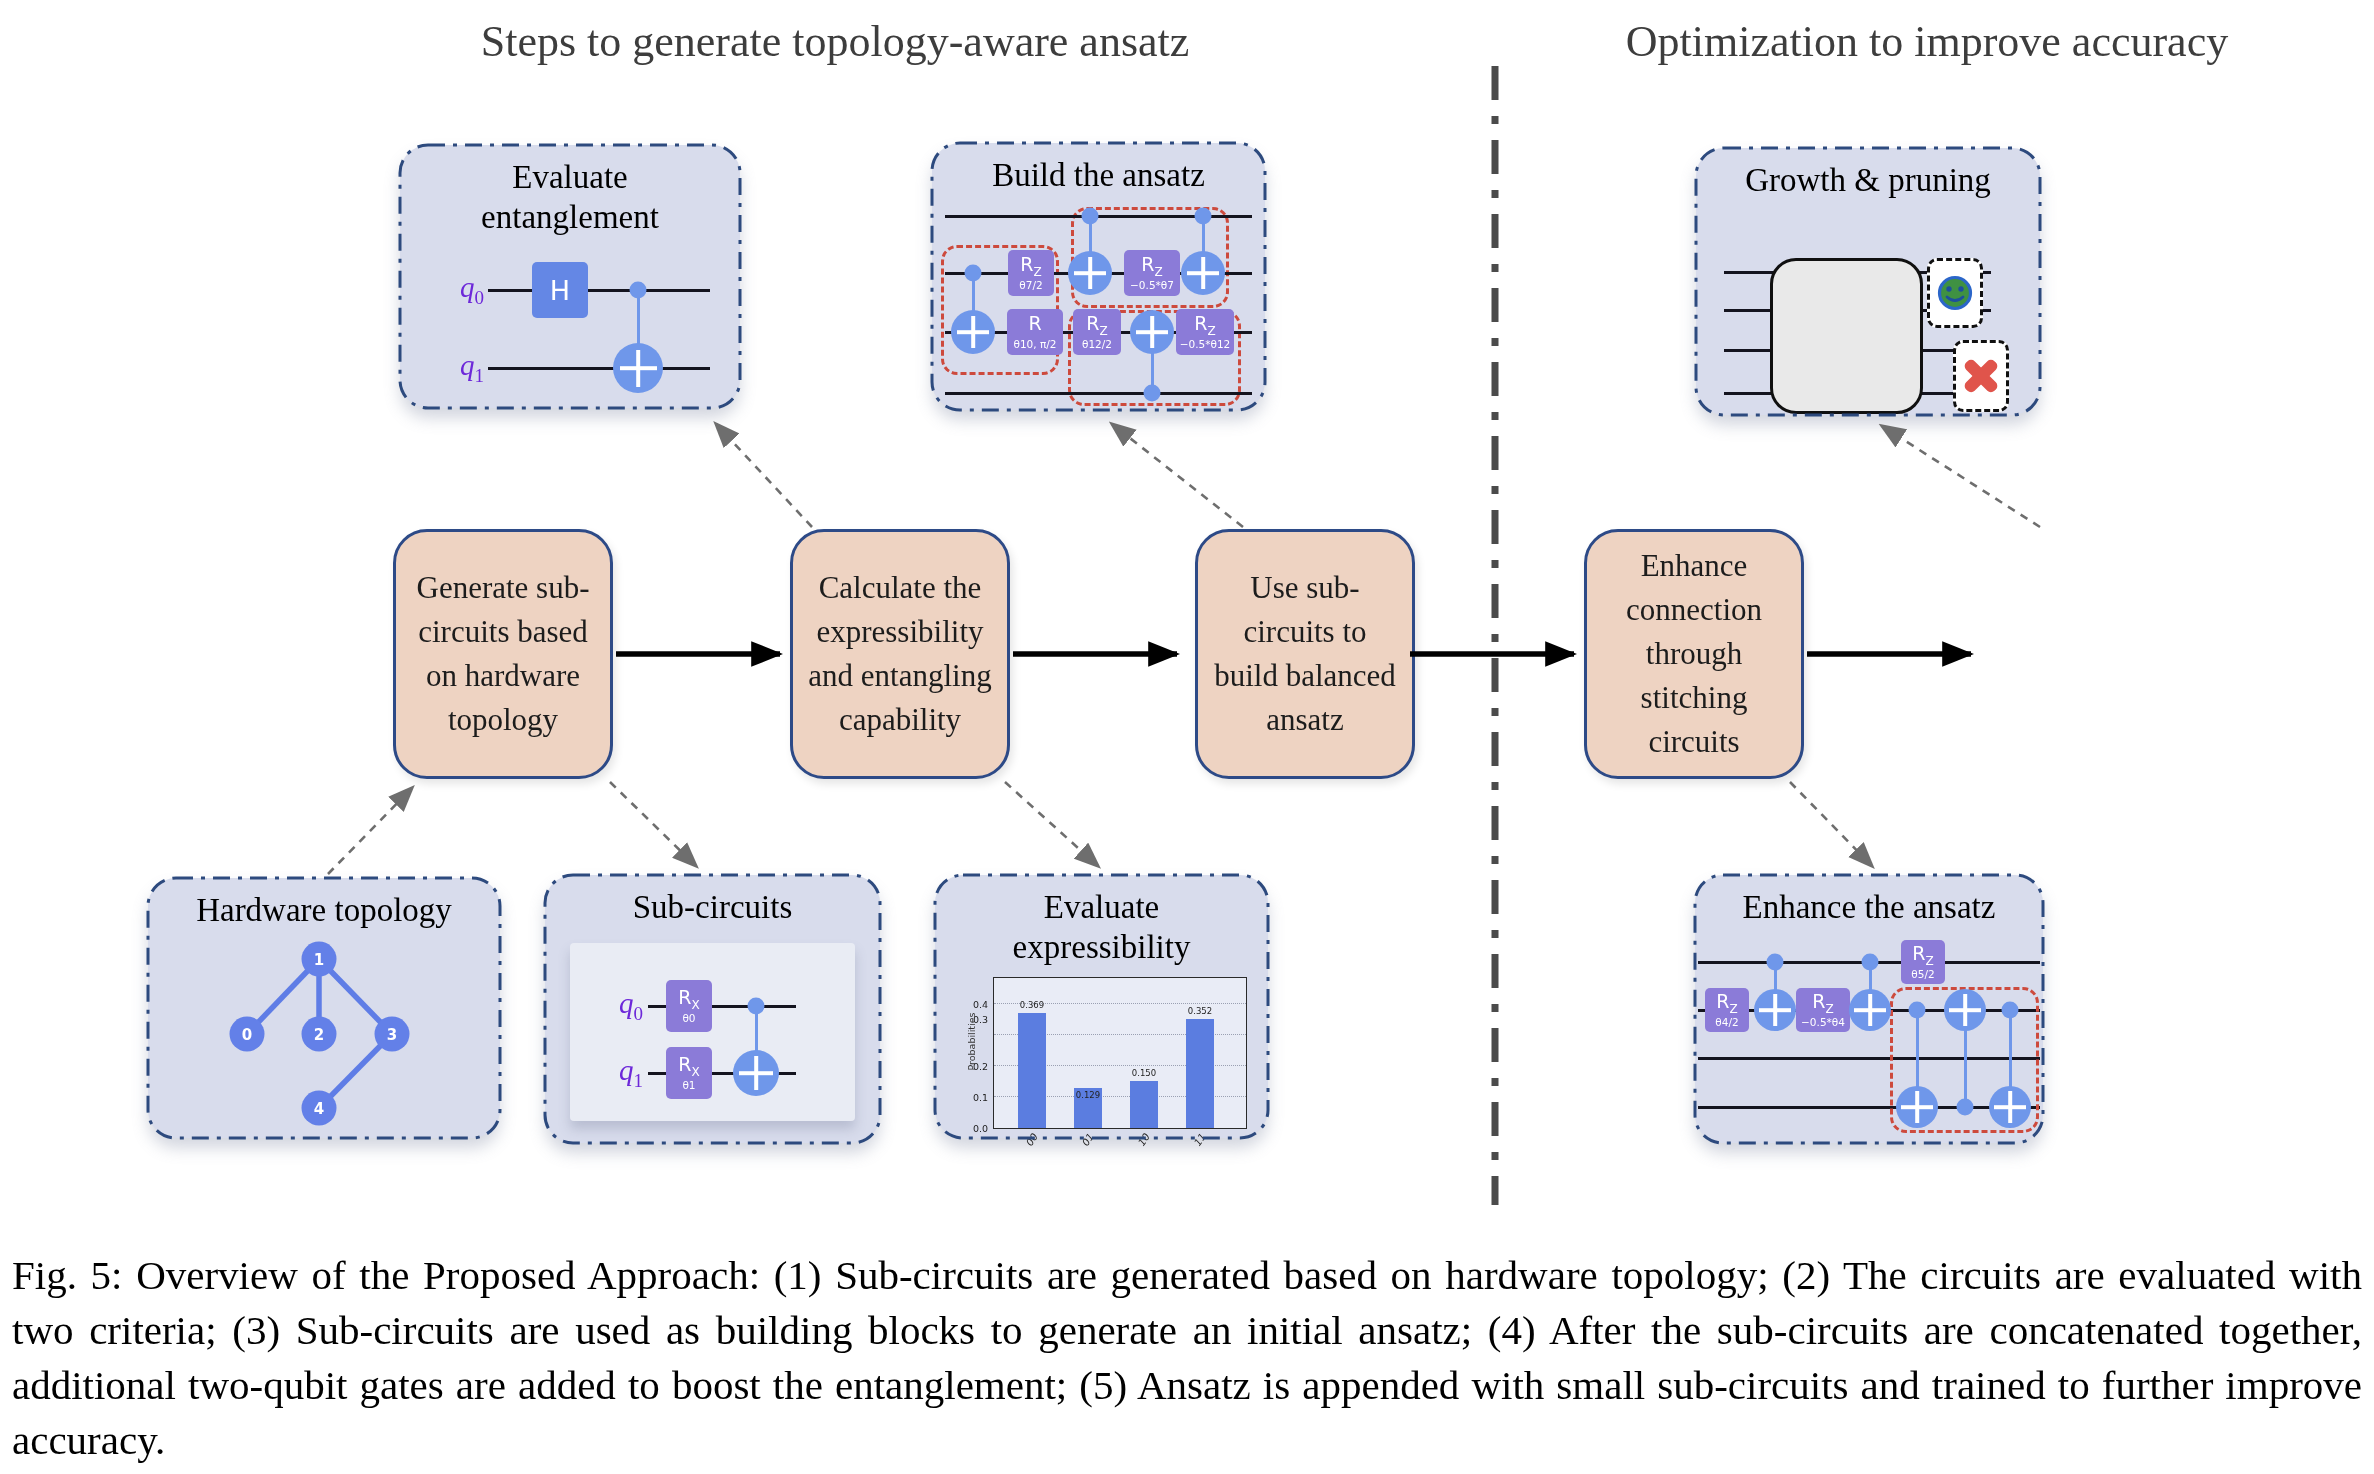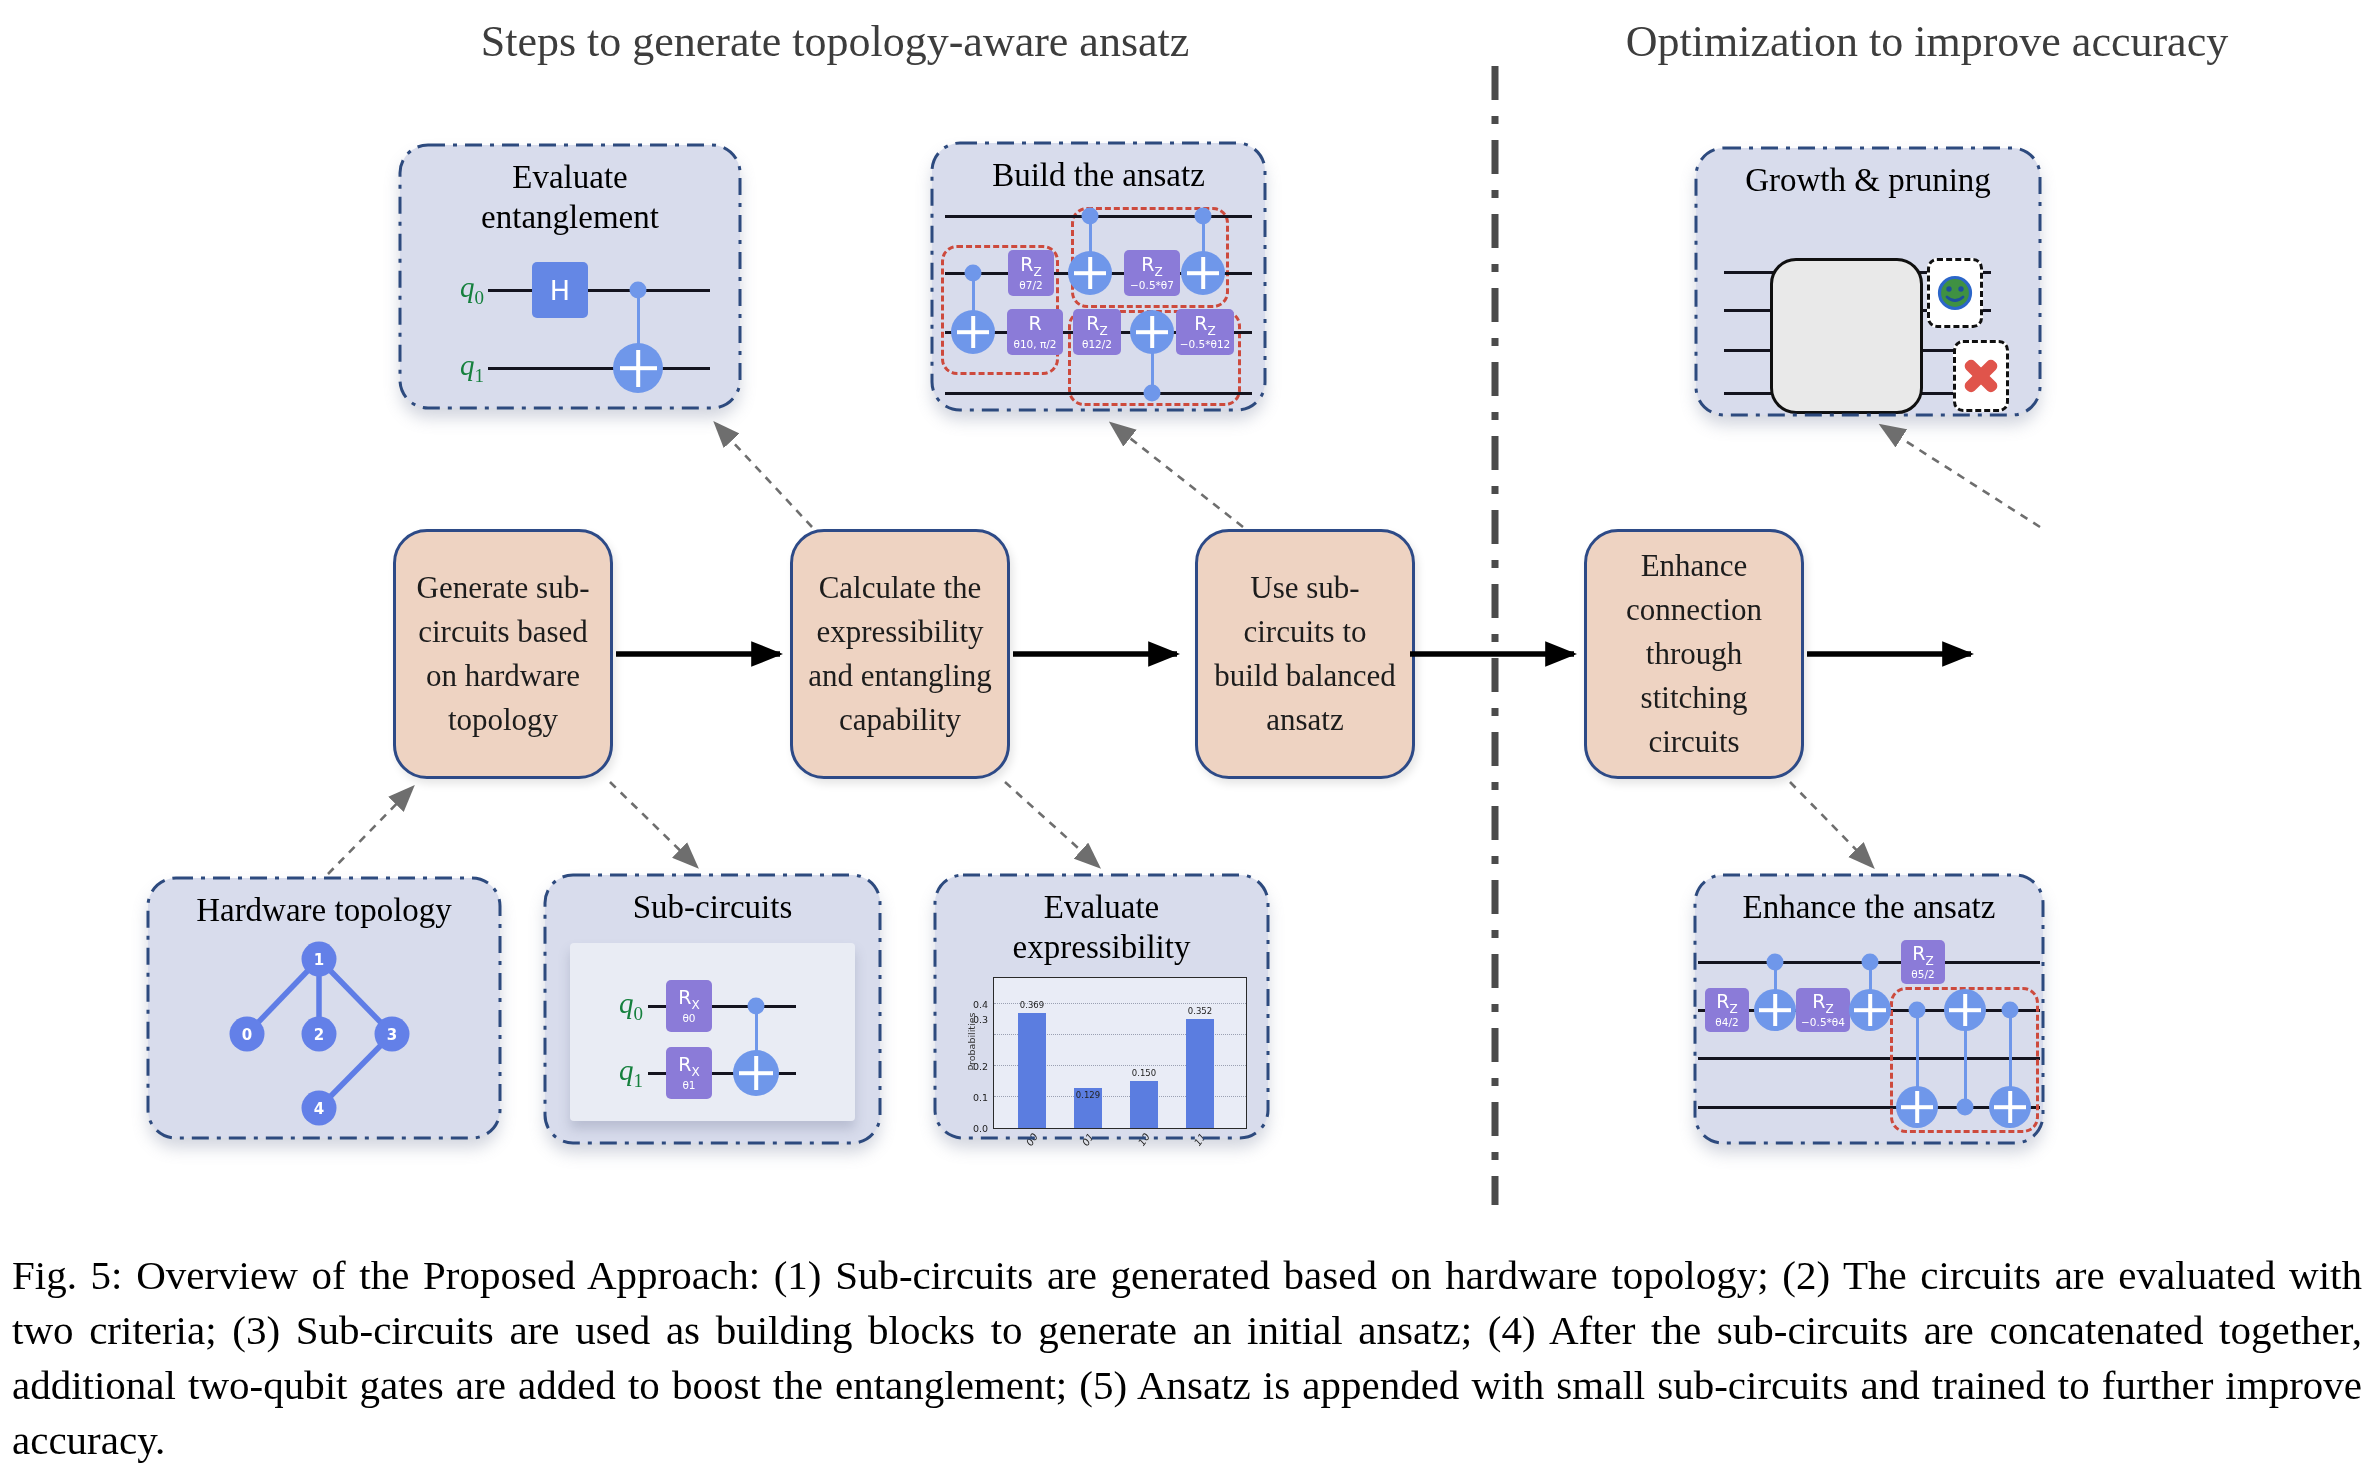--- a/index.html
+++ b/index.html
@@ -32,21 +32,21 @@
   .cnot::after{content:"";position:absolute;top:50%;left:13%;right:13%;height:3.6px;
        background:#fff;transform:translateY(-50%);}
   .gate{position:absolute;background:#8b7bd8;border-radius:5px;color:#ffffff;display:flex;
        flex-direction:column;align-items:center;justify-content:center;
        transform:translate(-50%,-50%);font-family:"DejaVu Sans",sans-serif;}
   .gate .g-main{font-size:19px;line-height:1;}
   .gate .g-main sub{font-size:12px;}
   .gate .g-param{font-size:10.5px;line-height:1.1;margin-top:2px;white-space:nowrap;}
   .gate.hgate{background:#6487e5;color:#fff;}
   .gate.hgate .g-main{font-size:27px;}
-  .qlabel{position:absolute;font-style:italic;font-size:29px;color:#15803d;
+  .qlabel{position:absolute;font-style:italic;font-size:29px;color:#6d28d9;
        transform:translate(-100%,-50%);}
   .qlabel sub{font-size:19px;font-style:normal;}
   .redgroup{position:absolute;border:3px dashed #cd4a3d;border-radius:16px;}
 
   
   .gblock{position:absolute;background:#e9e9e9;border:3.5px solid #101010;border-radius:26px;}
   .wbox{position:absolute;background:#fff;border:3px dashed #101010;border-radius:10px;
        display:flex;align-items:center;justify-content:center;}
   .cross{position:relative;width:34px;height:34px;}
   .cross::before,.cross::after{content:"";position:absolute;left:50%;top:50%;width:40px;

